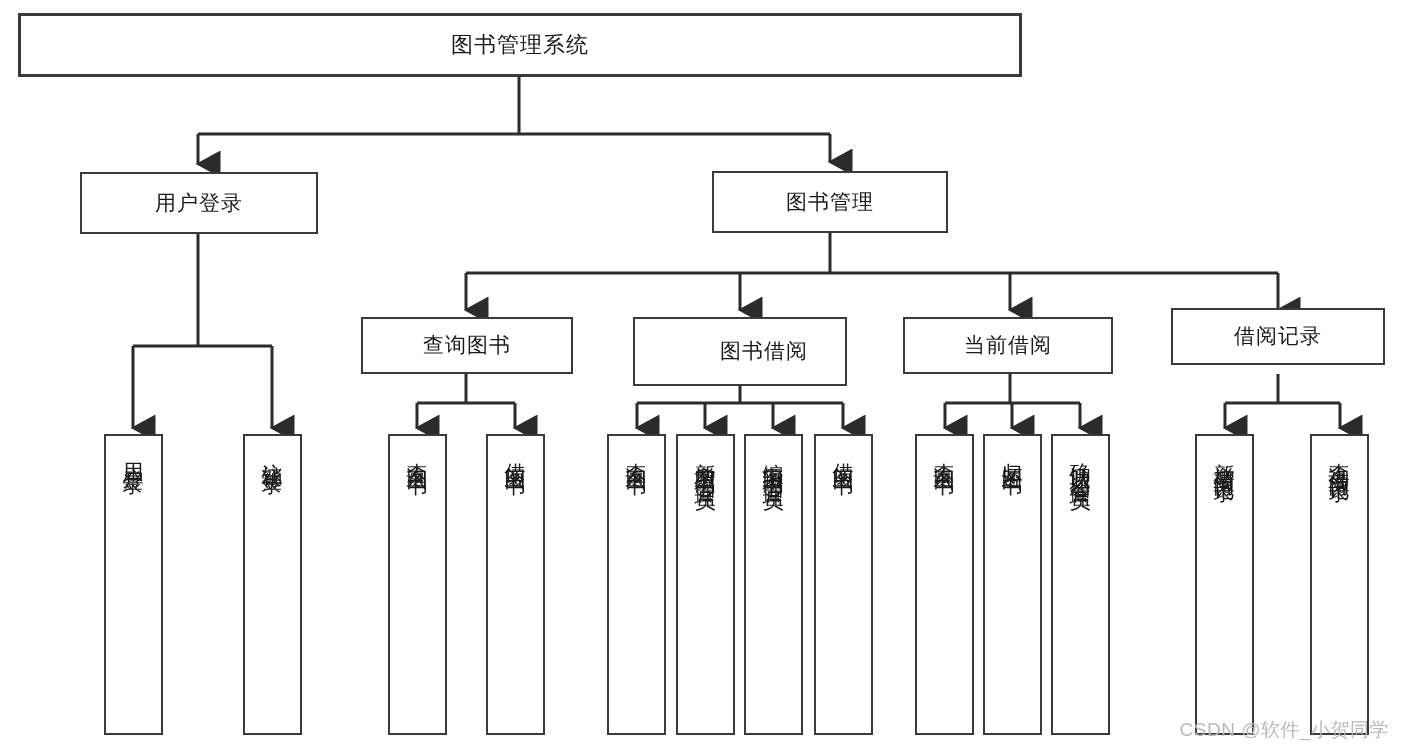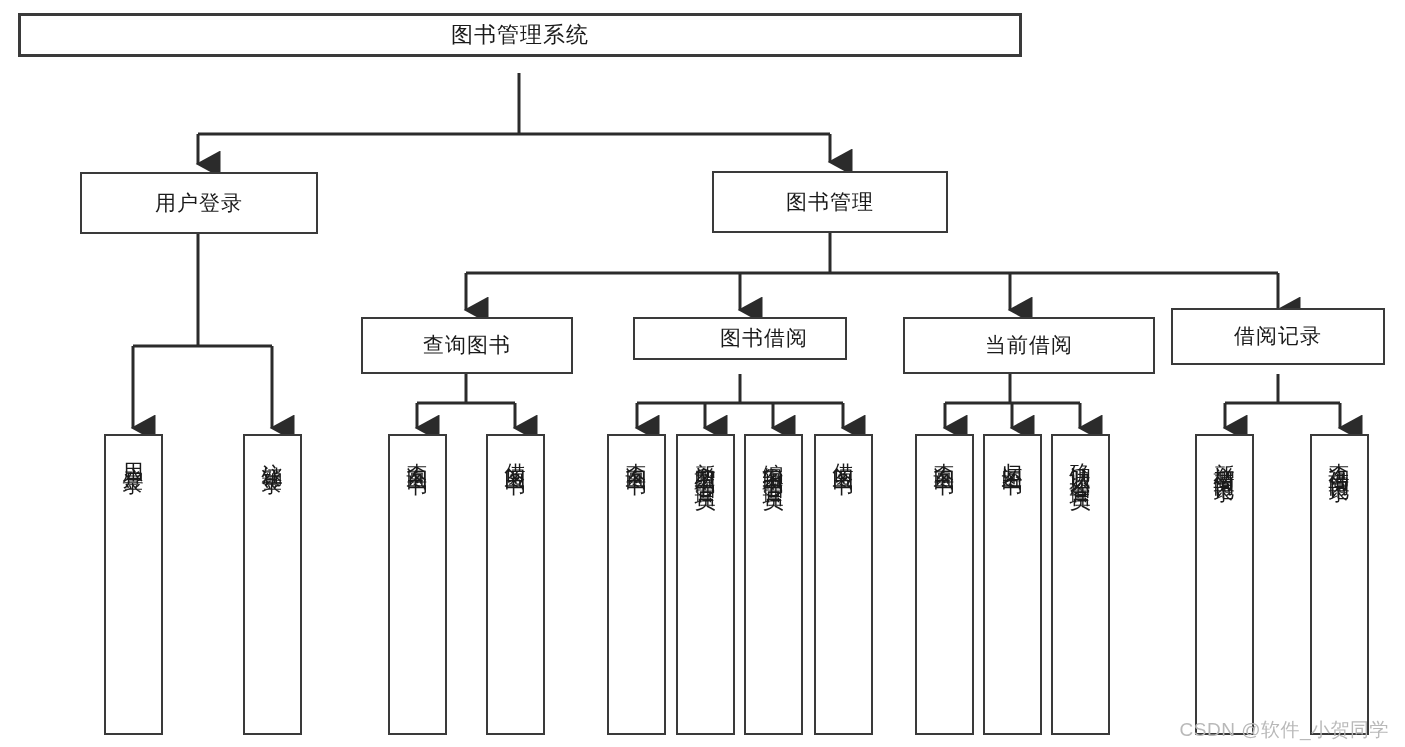--- a/index.html
+++ b/index.html
@@ -120,41 +120,41 @@
       <path d="M 1012 403 L 1012 428" marker-end="url(#arw)"></path>
       <path d="M 1080 403 L 1080 428" marker-end="url(#arw)"></path>
 
       <path d="M 1278 374 L 1278 403"></path>
       <path d="M 1225 403 L 1340 403"></path>
       <path d="M 1225 403 L 1225 428" marker-end="url(#arw)"></path>
       <path d="M 1340 403 L 1340 428" marker-end="url(#arw)"></path>
     </g>
   </svg>
 
-  <div class="node root" style="left:18px; top:13px; width:1004px; height:44px;">
+  <div class="node root" style="left:18px; top:13px; width:1004px; height:64px;">
     <span class="label">图书管理系统</span>
   </div>
 
   <div class="node" style="left:80px; top:172px; width:238px; height:62px;">
     <span class="label">用户登录</span>
   </div>
 
   <div class="node" style="left:712px; top:171px; width:236px; height:62px;">
     <span class="label">图书管理</span>
   </div>
 
   <div class="node" style="left:361px; top:317px; width:212px; height:57px;">
     <span class="label">查询图书</span>
   </div>
 
-  <div class="node" style="left:633px; top:317px; width:214px; height:43px;padding-left:48px;">
+  <div class="node" style="left:633px; top:317px; width:214px; height:69px;padding-left:48px;">
     <span class="label">图书借阅</span>
   </div>
 
-  <div class="node" style="left:903px; top:317px; width:252px; height:57px;">
+  <div class="node" style="left:903px; top:317px; width:210px; height:57px;">
     <span class="label">当前借阅</span>
   </div>
 
   <div class="node" style="left:1171px; top:308px; width:214px; height:57px;">
     <span class="label">借阅记录</span>
   </div>
 
   <div class="node vert" style="left:104px; top:434px; width:59px; height:301px;">
     <span class="label">用户登录</span>
   </div>

